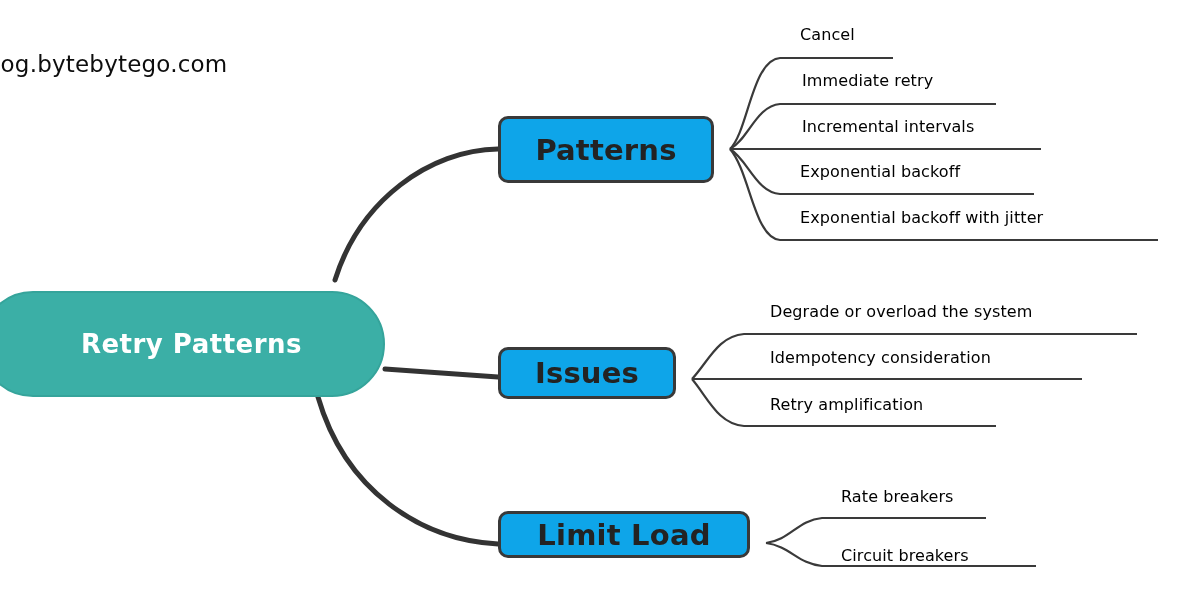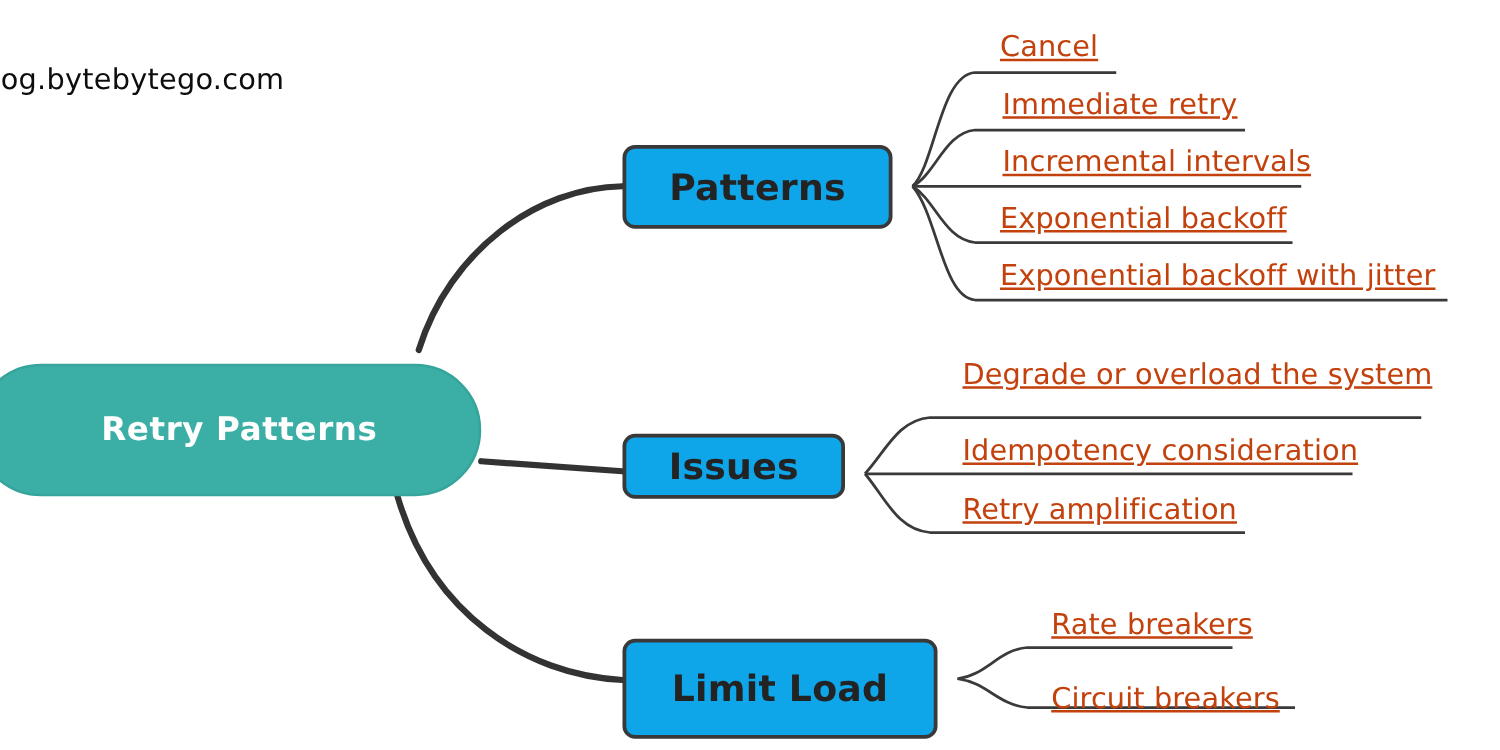--- a/index.html
+++ b/index.html
@@ -76,31 +76,30 @@
   }
   .branch-node .branch-label {
     font-size: 29px;
     font-weight: bold;
     color: #232323;
     white-space: nowrap;
     letter-spacing: 0.2px;
   }
   #branch-patterns   { left: 498px; top: 116px; width: 216px; height: 67px; }
   #branch-issues     { left: 498px; top: 347px; width: 178px; height: 52px; }
-  #branch-limitload  { left: 498px; top: 511px; width: 252px; height: 80px; }
+  #branch-limitload  { left: 498px; top: 511px; width: 252px; height: 47px; }
 
   
   .leaf-label {
     position: absolute;
-    font-size: 23px;
-    color: #c2410c;
+    font-size: 16px;
+    color: #000000;
     white-space: nowrap;
     letter-spacing: 0.1px;
     line-height: 1;
-    text-decoration: underline;
   }
 </style>
 </head>
 <body>
 
 <div id="canvas">
 
   <svg id="wires" viewBox="0 0 1200 600" xmlns="http://www.w3.org/2000/svg">
 
     <path d="M 335 280 C 360 200 430 150 498 149" fill="none" stroke="#333333" stroke-width="5" stroke-linecap="round"></path>
@@ -136,21 +135,21 @@
   <div class="leaf-label" style="left:800px; top:27px;">Cancel</div>
   <div class="leaf-label" style="left:802px; top:73px;">Immediate retry</div>
   <div class="leaf-label" style="left:800px; top:164px;">Exponential backoff</div>
   <div class="leaf-label" style="left:802px; top:119px;">Incremental intervals</div>
   <div class="leaf-label" style="left:800px; top:210px;">Exponential backoff with jitter</div>
 
   <div class="branch-node" id="branch-issues">
     <span class="branch-label">Issues</span>
   </div>
 
-  <div class="leaf-label" style="left:770px; top:289px;">Degrade or overload the system</div>
+  <div class="leaf-label" style="left:770px; top:304px;">Degrade or overload the system</div>
   <div class="leaf-label" style="left:770px; top:350px;">Idempotency consideration</div>
   <div class="leaf-label" style="left:770px; top:397px;">Retry amplification</div>
 
   <div class="branch-node" id="branch-limitload">
     <span class="branch-label">Limit Load</span>
   </div>
 
   <div class="leaf-label" style="left:841px; top:489px;">Rate breakers</div>
   <div class="leaf-label" style="left:841px; top:536px;margin-top:12px;">Circuit breakers</div>
 

